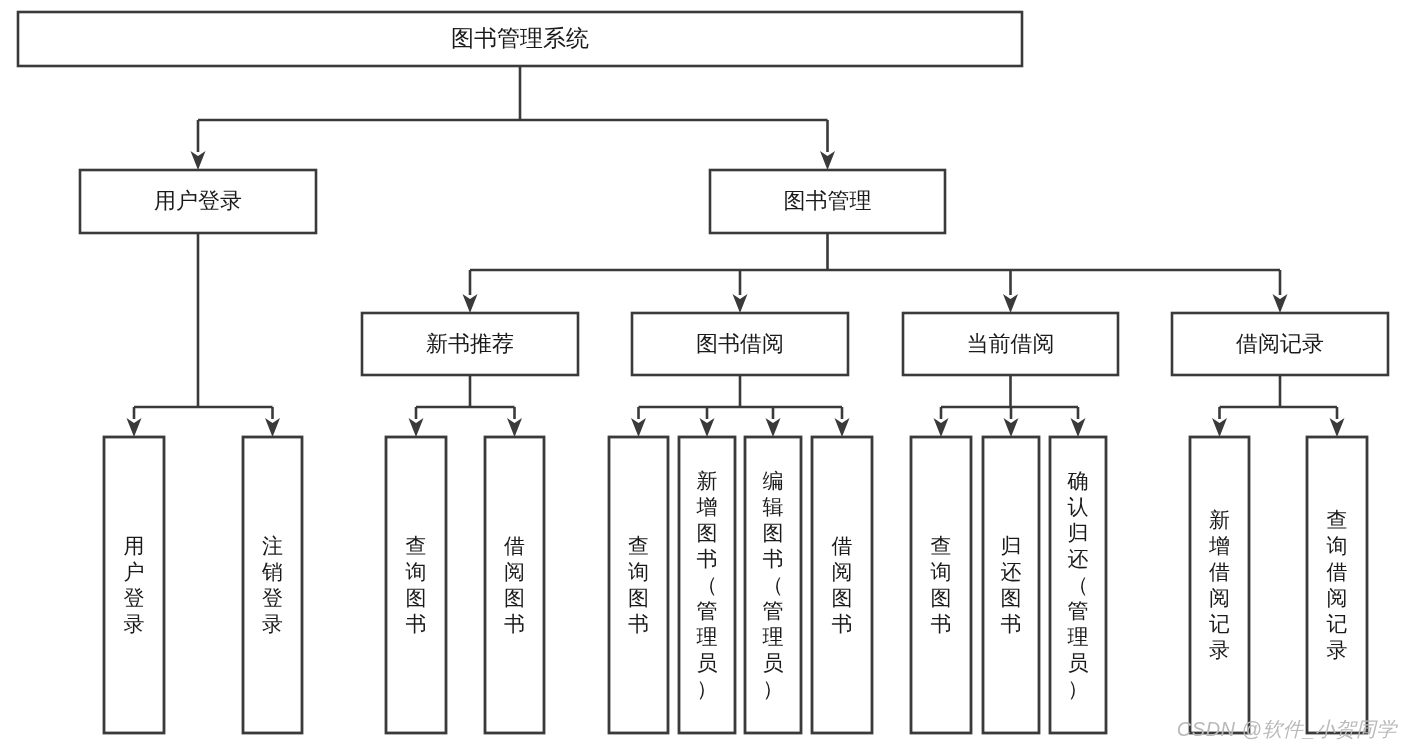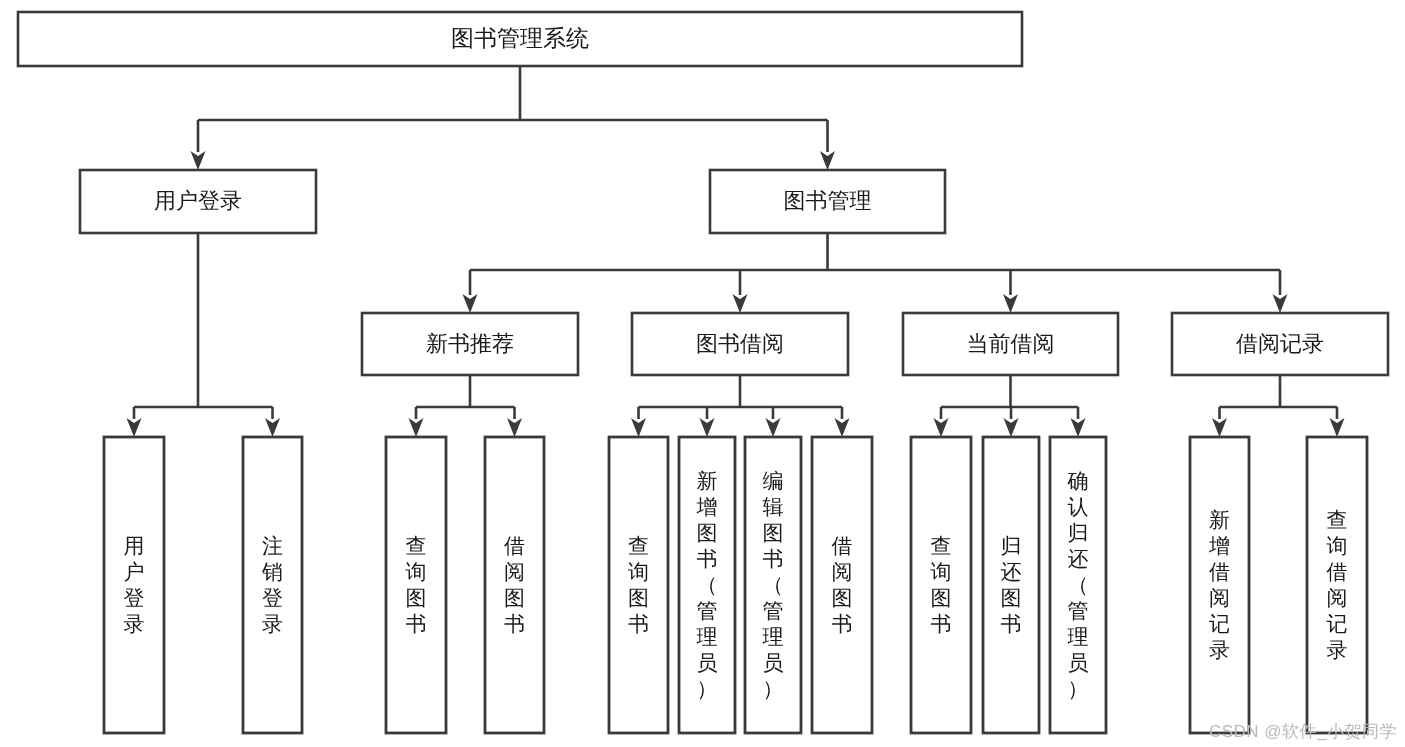--- a/index.html
+++ b/index.html
@@ -52,25 +52,26 @@
   }
   .arrow-head {
     fill: #3a3a3a;
     stroke: none;
   }
   .watermark {
     position: absolute;
     right: 8px;
     bottom: 4px;
     font-family: "Liberation Sans", "DejaVu Sans", sans-serif;
-    font-size: 17px;
+    font-size: 20px;
     color: #b9b9b9;
     letter-spacing: 0.5px;
     white-space: nowrap;
     user-select: none;
+    font-style: italic;
   }
 </style>
 </head>
 <body>
 
 <svg id="diagram" viewBox="0 0 1405 747">
   <g id="connector-layer">
       <g>
         <line x1="520" y1="66" x2="520" y2="120" class="connector"></line>
         <line x1="198" y1="120" x2="827.5" y2="120" class="connector"></line>

